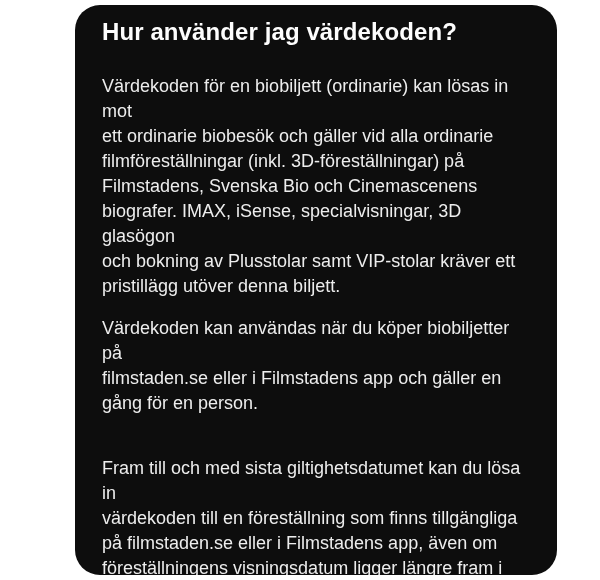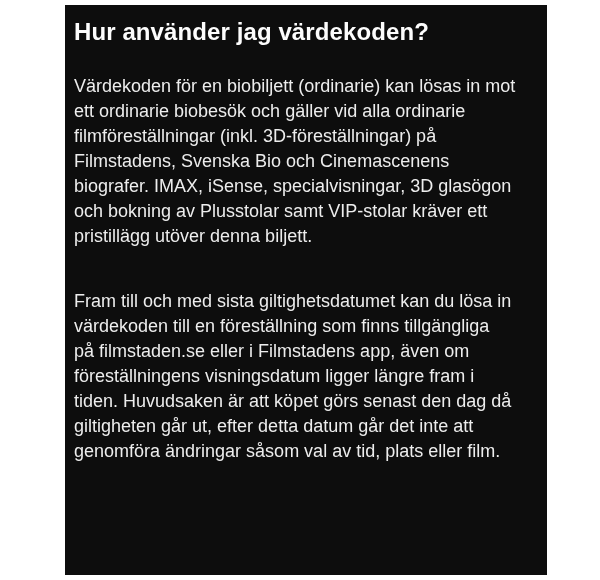--- a/index.html
+++ b/index.html
@@ -12,27 +12,28 @@
   }
   .viewport {
     position: relative;
     width: 600px;
     height: 580px;
     background: var(--page-bg, #ffffff);
     overflow: hidden;
   }
   .card {
     position: absolute;
-    left: 65px;
+    left: 75px;
     top: 5px;
     width: 482px;
     height: 570px;
     background: var(--card-bg, #0d0d0d);
-    padding: 0 9px;
+    padding: 0 27px;
     overflow: hidden;
+    border-radius: 25px;
   }
   .faq-heading {
     font-weight: 700;
     font-size: 24px;
     line-height: 30px;
     color: var(--heading-color, #fdfdfd);
     letter-spacing: 0.1px;
   }
   .faq-paragraph {
     font-weight: 400;
@@ -58,20 +59,23 @@
 
     <p class="faq-paragraph" id="paragraph-1">Värdekoden för en biobiljett (ordinarie) kan lösas in mot
 ett ordinarie biobesök och gäller vid alla ordinarie
 filmföreställningar (inkl. 3D-föreställningar) på
 Filmstadens, Svenska Bio och Cinemascenens
 biografer. IMAX, iSense, specialvisningar, 3D glasögon
 och bokning av Plusstolar samt VIP-stolar kräver ett
 pristillägg utöver denna biljett.</p>
 
 
+    <p class="faq-paragraph" id="paragraph-2">Värdekoden kan användas när du köper biobiljetter på
+filmstaden.se eller i Filmstadens app och gäller en
+gång för en person.</p>
 
     <p class="faq-paragraph" id="paragraph-3">Fram till och med sista giltighetsdatumet kan du lösa in
 värdekoden till en föreställning som finns tillgängliga
 på filmstaden.se eller i Filmstadens app, även om
 föreställningens visningsdatum ligger längre fram i
 tiden. Huvudsaken är att köpet görs senast den dag då
 giltigheten går ut, efter detta datum går det inte att
 genomföra ändringar såsom val av tid, plats eller film.</p>
 
   </div>

